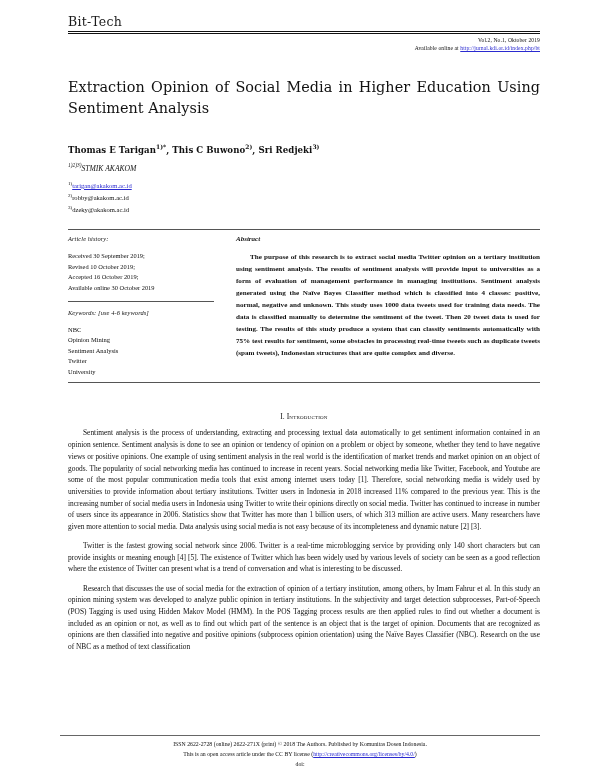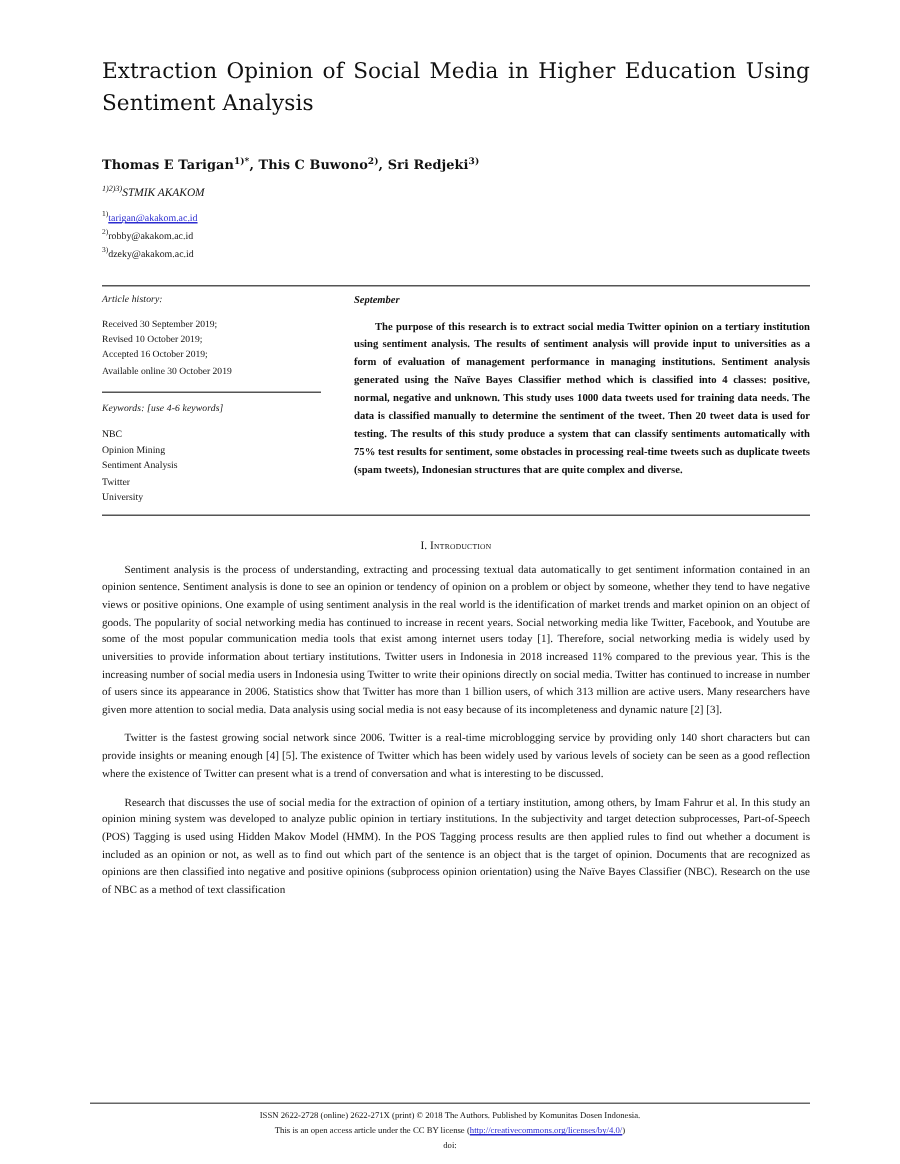--- a/index.html
+++ b/index.html
@@ -144,21 +144,21 @@
     font-size: 7.1px;
     line-height: 1.68;
     text-align: justify;
     text-indent: 14px;
     color: #111;
     font-weight: bold;
   }
 
   
   .sec-head {
-    margin-top: 15px;
+    margin-top: 29px;
     text-align: center;
     font-size: 7.6px;
     color: #111;
   }
   .sec-head .sc {
     font-variant: small-caps;
     letter-spacing: 0.2px;
   }
   .body-p {
     margin-top: 5px;
@@ -188,20 +188,30 @@
     line-height: 1.72;
     color: #111;
   }
   .footer-link { color: #2a2ad0; text-decoration: underline; }
 </style>
 </head>
 <body>
 
 <div class="page">
 
+  <div>
+    <div class="masthead-title">Bit-Tech</div>
+    <div class="masthead-rule"></div>
+    <div class="masthead-meta">
+      <div>Vol.2, No.1, Oktober 2019</div>
+      <div>
+        <span>Available online at </span><a class="url" href="#">http://jurnal.kdi.or.id/index.php/bt</a>
+      </div>
+    </div>
+  </div>
 
   <h1 class="paper-title">Extraction Opinion of Social Media in Higher Education Using Sentiment Analysis</h1>
 
   <div>
     <div class="authors">
       <span>Thomas E Tarigan</span><sup>1)*</sup><span>, This C Buwono</span><sup>2)</sup><span>, Sri Redjeki</span><sup>3)</sup>
     </div>
 
     <div class="affil-block">
       <div class="affil">
@@ -235,21 +245,21 @@
       <div class="side-head">Keywords: [use 4-6 keywords]</div>
       <div class="kw-list">
         <div class="kw-item">NBC</div>
         <div class="kw-item">Opinion Mining</div>
         <div class="kw-item">Sentiment Analysis</div>
         <div class="kw-item">Twitter</div>
         <div class="kw-item">University</div>
       </div>
     </div>
     <div class="abs-right">
-      <div class="abs-head">September</div>
+      <div class="abs-head">Abstract</div>
       <div class="abs-body">The purpose of this research is to extract social media Twitter opinion on a tertiary institution using sentiment analysis. The results of sentiment analysis will provide input to universities as a form of evaluation of management performance in managing institutions. Sentiment analysis generated using the Naïve Bayes Classifier method which is classified into 4 classes: positive, normal, negative and unknown. This study uses 1000 data tweets used for training data needs. The data is classified manually to determine the sentiment of the tweet. Then 20 tweet data is used for testing. The results of this study produce a system that can classify sentiments automatically with 75% test results for sentiment, some obstacles in processing real-time tweets such as duplicate tweets (spam tweets), Indonesian structures that are quite complex and diverse.</div>
     </div>
   </div>
 
   <div class="sec-head">
     <span>I.</span>
     <span class="sc">Introduction</span>
   </div>
   <p class="body-p first">Sentiment analysis is the process of understanding, extracting and processing textual data automatically to get sentiment information contained in an opinion sentence. Sentiment analysis is done to see an opinion or tendency of opinion on a problem or object by someone, whether they tend to have negative views or positive opinions. One example of using sentiment analysis in the real world is the identification of market trends and market opinion on an object of goods. The popularity of social networking media has continued to increase in recent years. Social networking media like Twitter, Facebook, and Youtube are some of the most popular communication media tools that exist among internet users today [1]. Therefore, social networking media is widely used by universities to provide information about tertiary institutions. Twitter users in Indonesia in 2018 increased 11% compared to the previous year. This is the increasing number of social media users in Indonesia using Twitter to write their opinions directly on social media. Twitter has continued to increase in number of users since its appearance in 2006. Statistics show that Twitter has more than 1 billion users, of which 313 million are active users. Many researchers have given more attention to social media. Data analysis using social media is not easy because of its incompleteness and dynamic nature [2] [3].</p>
   <p class="body-p">Twitter is the fastest growing social network since 2006. Twitter is a real-time microblogging service by providing only 140 short characters but can provide insights or meaning enough [4] [5]. The existence of Twitter which has been widely used by various levels of society can be seen as a good reflection where the existence of Twitter can present what is a trend of conversation and what is interesting to be discussed.</p>

